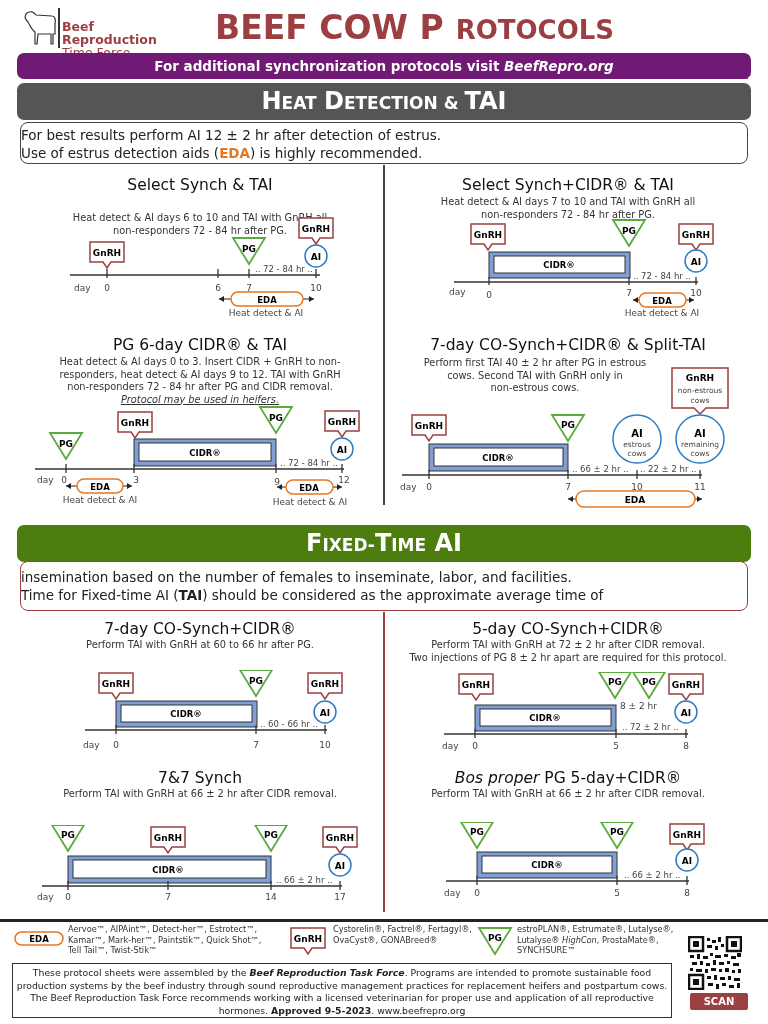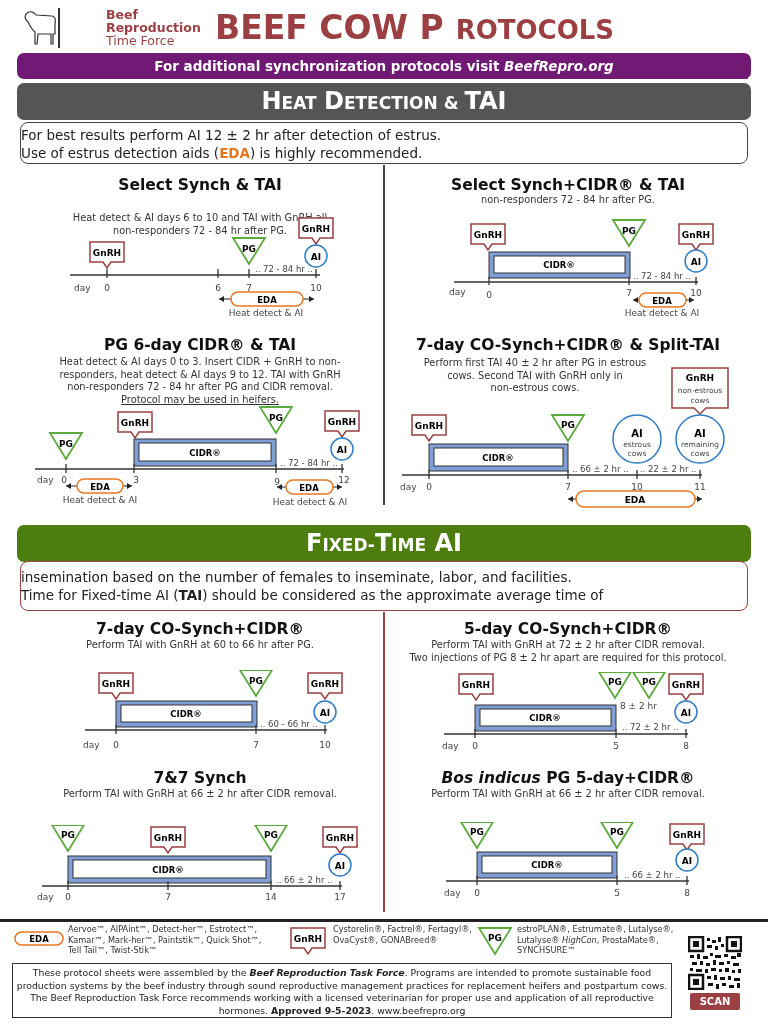--- a/index.html
+++ b/index.html
@@ -2,21 +2,21 @@
 <html><head>
 <meta charset="utf-8">
 <style>
   * { box-sizing: border-box; margin: 0; padding: 0; }
   html, body { width: 768px; height: 1024px; background: #ffffff; overflow: hidden; }
   body { font-family: "DejaVu Sans", sans-serif; color: #222; position: relative; }
   .abs { position: absolute; }
 
   
   .logo { left: 22px; top: 4px; width: 140px; height: 48px; }
-  .logo .txt { position: absolute; left: 40px; top: 4px; font-size: 12.5px; line-height: 13px; color: #9b3f42; font-weight: bold; margin-left: 44px; }
+  .logo .txt { position: absolute; left: 40px; top: 16px; font-size: 12.5px; line-height: 13px; color: #9b3f42; font-weight: bold; }
   .logo .txt .light { font-weight: normal; }
   .logo .bar { position: absolute; left: 36px; top: 4px; width: 1.5px; height: 40px; background: #333; }
   .title { left: 215px; top: 8px; font-size: 33px; font-weight: bold; color: #9b3f42; letter-spacing: 0px; }
   .title .sc { font-size: 26px; margin-left: 12px; }
   .year { left: 690px; top: 19px; font-size: 22px; font-weight: bold; color: #9b3f42; margin-top: 40px; }
 
   .banner { left: 17px; width: 734px; border-radius: 7px; color: #fff; text-align: center; font-weight: bold; }
   .banner-red { top: 53px; height: 26px; background: #701a75; font-size: 13.5px; line-height: 26px; }
   .banner-gray { top: 83px; height: 37px; background: #555555; font-size: 21px; line-height: 37px; }
   .banner-red2 { top: 525px; height: 37px; background: #4d7c0f; font-size: 21px; line-height: 37px; }
@@ -24,30 +24,30 @@
   .sc-small { font-size: 17px; }
 
   .notebox { left: 20px; width: 728px; border: 1.5px solid #444; border-radius: 8px; text-align: left; font-size: 13.5px; line-height: 18px; color: #222; background:#fff; }
   .note1 { top: 122px; height: 42px; padding-top: 3px; }
   .note2 { top: 561px; height: 50px; padding-top: 6px; border-color: #9b3f42; font-size: 13.5px; }
   .eda-inline { color: #e87722; font-weight: bold; }
 
   .vdiv { left: 383px; width: 2px; background: #444; }
   .vdiv2 { left: 383px; width: 2px; background: #9b3f42; }
 
-  .proto-title { font-size: 15.5px; font-weight: bold; text-align: center; color: #111; }
+  .proto-title { font-size: 15.5px; font-weight: normal; text-align: center; color: #111; }
   .proto-desc { font-size: 9.8px; line-height: 12.5px; text-align: center; color: #333; }
-  .italic-u { text-decoration: underline; }
+  .italic-u { font-style: italic; text-decoration: underline; }
 
   svg text { font-family: "DejaVu Sans", sans-serif; }
 
   .footer-line { left: 0; top: 919px; width: 768px; height: 3px; background: #222; }
   .legend-text { font-size: 8.2px; line-height: 10.5px; color: #333; }
   .disclaimer { left: 12px; top: 963px; width: 660px; height: 55px; border: 1.5px solid #333; font-size: 9.3px; line-height: 12.5px; text-align: center; padding-top: 3px; color:#222; }
-  .scan { left: 690px; top: 993px; width: 50px; height: 17px; background: #9b3f42; color: #fff; font-weight: bold; font-size: 10px; text-align: center; line-height: 17px; border-radius: 2px; }
+  .scan { left: 690px; top: 993px; width: 58px; height: 17px; background: #9b3f42; color: #fff; font-weight: bold; font-size: 10px; text-align: center; line-height: 17px; border-radius: 2px; }
 </style>
 </head>
 <body>
 
 <svg width="0" height="0" style="position:absolute">
   <defs>
     <g id="gnrh-tag">
       <path d="M0,0 H34 V20 H21 L17,26 L13,20 H0 Z" fill="#fff" stroke="#9b3f42" stroke-width="1.5"></path>
     </g>
     <g id="pg-tri">
@@ -117,20 +117,21 @@
   <text x="316" y="76" font-size="9" fill="#444" text-anchor="middle">10</text>
   <line x1="219" y1="84" x2="314" y2="84" stroke="#222" stroke-width="1.2"></line>
   <path d="M219,84 l5,-3 v6 Z M314,84 l-5,-3 v6 Z" fill="#222"></path>
   <rect x="231" y="77" width="72" height="14" rx="7" fill="#fff" stroke="#e87722" stroke-width="1.5"></rect>
   <text x="267" y="88" font-size="8.5" font-weight="bold" text-anchor="middle">EDA</text>
   <text x="266" y="101" font-size="9" fill="#444" text-anchor="middle">Heat detect &amp; AI</text>
 </svg>
 
 <div class="abs" style="left:388px;top:176px;width:360px">
   <div class="proto-title">Select Synch+CIDR® &amp; TAI</div>
+  <div class="proto-desc" style="margin-top:2px">Heat detect &amp; AI days 7 to 10 and TAI with GnRH all</div>
   <div class="proto-desc">non-responders 72 - 84 hr after PG.</div>
 </div>
 <svg class="abs" style="left:384px;top:215px" width="384" height="110">
   <use href="#gnrh-tag" x="87" y="9"></use>
   <text x="104" y="23" font-size="9" font-weight="bold" text-anchor="middle">GnRH</text>
   <use href="#pg-tri" x="229" y="5"></use>
   <text x="245" y="19" font-size="9" font-weight="bold" text-anchor="middle">PG</text>
   <use href="#gnrh-tag" x="295" y="9"></use>
   <text x="312" y="23" font-size="9" font-weight="bold" text-anchor="middle">GnRH</text>
   <circle cx="312" cy="46" r="11" fill="#fff" stroke="#2f7cc4" stroke-width="1.5"></circle>
@@ -337,21 +338,21 @@
   <line x1="340" y1="56" x2="340" y2="65" stroke="#333" stroke-width="1.3"></line>
   <text x="276" y="58" font-size="8.5" fill="#444">.. 66 ± 2 hr ..</text>
   <text x="37" y="75" font-size="9" fill="#444">day</text>
   <text x="68" y="75" font-size="9" fill="#444" text-anchor="middle">0</text>
   <text x="168" y="75" font-size="9" fill="#444" text-anchor="middle">7</text>
   <text x="271" y="75" font-size="9" fill="#444" text-anchor="middle">14</text>
   <text x="340" y="75" font-size="9" fill="#444" text-anchor="middle">17</text>
 </svg>
 
 <div class="abs" style="left:388px;top:769px;width:360px">
-  <div class="proto-title"><i>Bos indicus</i><span> PG 5-day+CIDR®</span></div>
+  <div class="proto-title"><i>Bos proper</i><span> PG 5-day+CIDR®</span></div>
   <div class="proto-desc" style="margin-top:1px">Perform TAI with GnRH at 66 ± 2 hr after CIDR removal.</div>
 </div>
 <svg class="abs" style="left:384px;top:822px" width="384" height="85">
   <use href="#pg-tri" x="77" y="0"></use>
   <text x="93" y="13" font-size="9" font-weight="bold" text-anchor="middle">PG</text>
   <use href="#pg-tri" x="217" y="0"></use>
   <text x="233" y="13" font-size="9" font-weight="bold" text-anchor="middle">PG</text>
   <use href="#gnrh-tag" x="286" y="2"></use>
   <text x="303" y="16" font-size="9" font-weight="bold" text-anchor="middle">GnRH</text>
   <circle cx="303" cy="38" r="11" fill="#fff" stroke="#2f7cc4" stroke-width="1.5"></circle>

